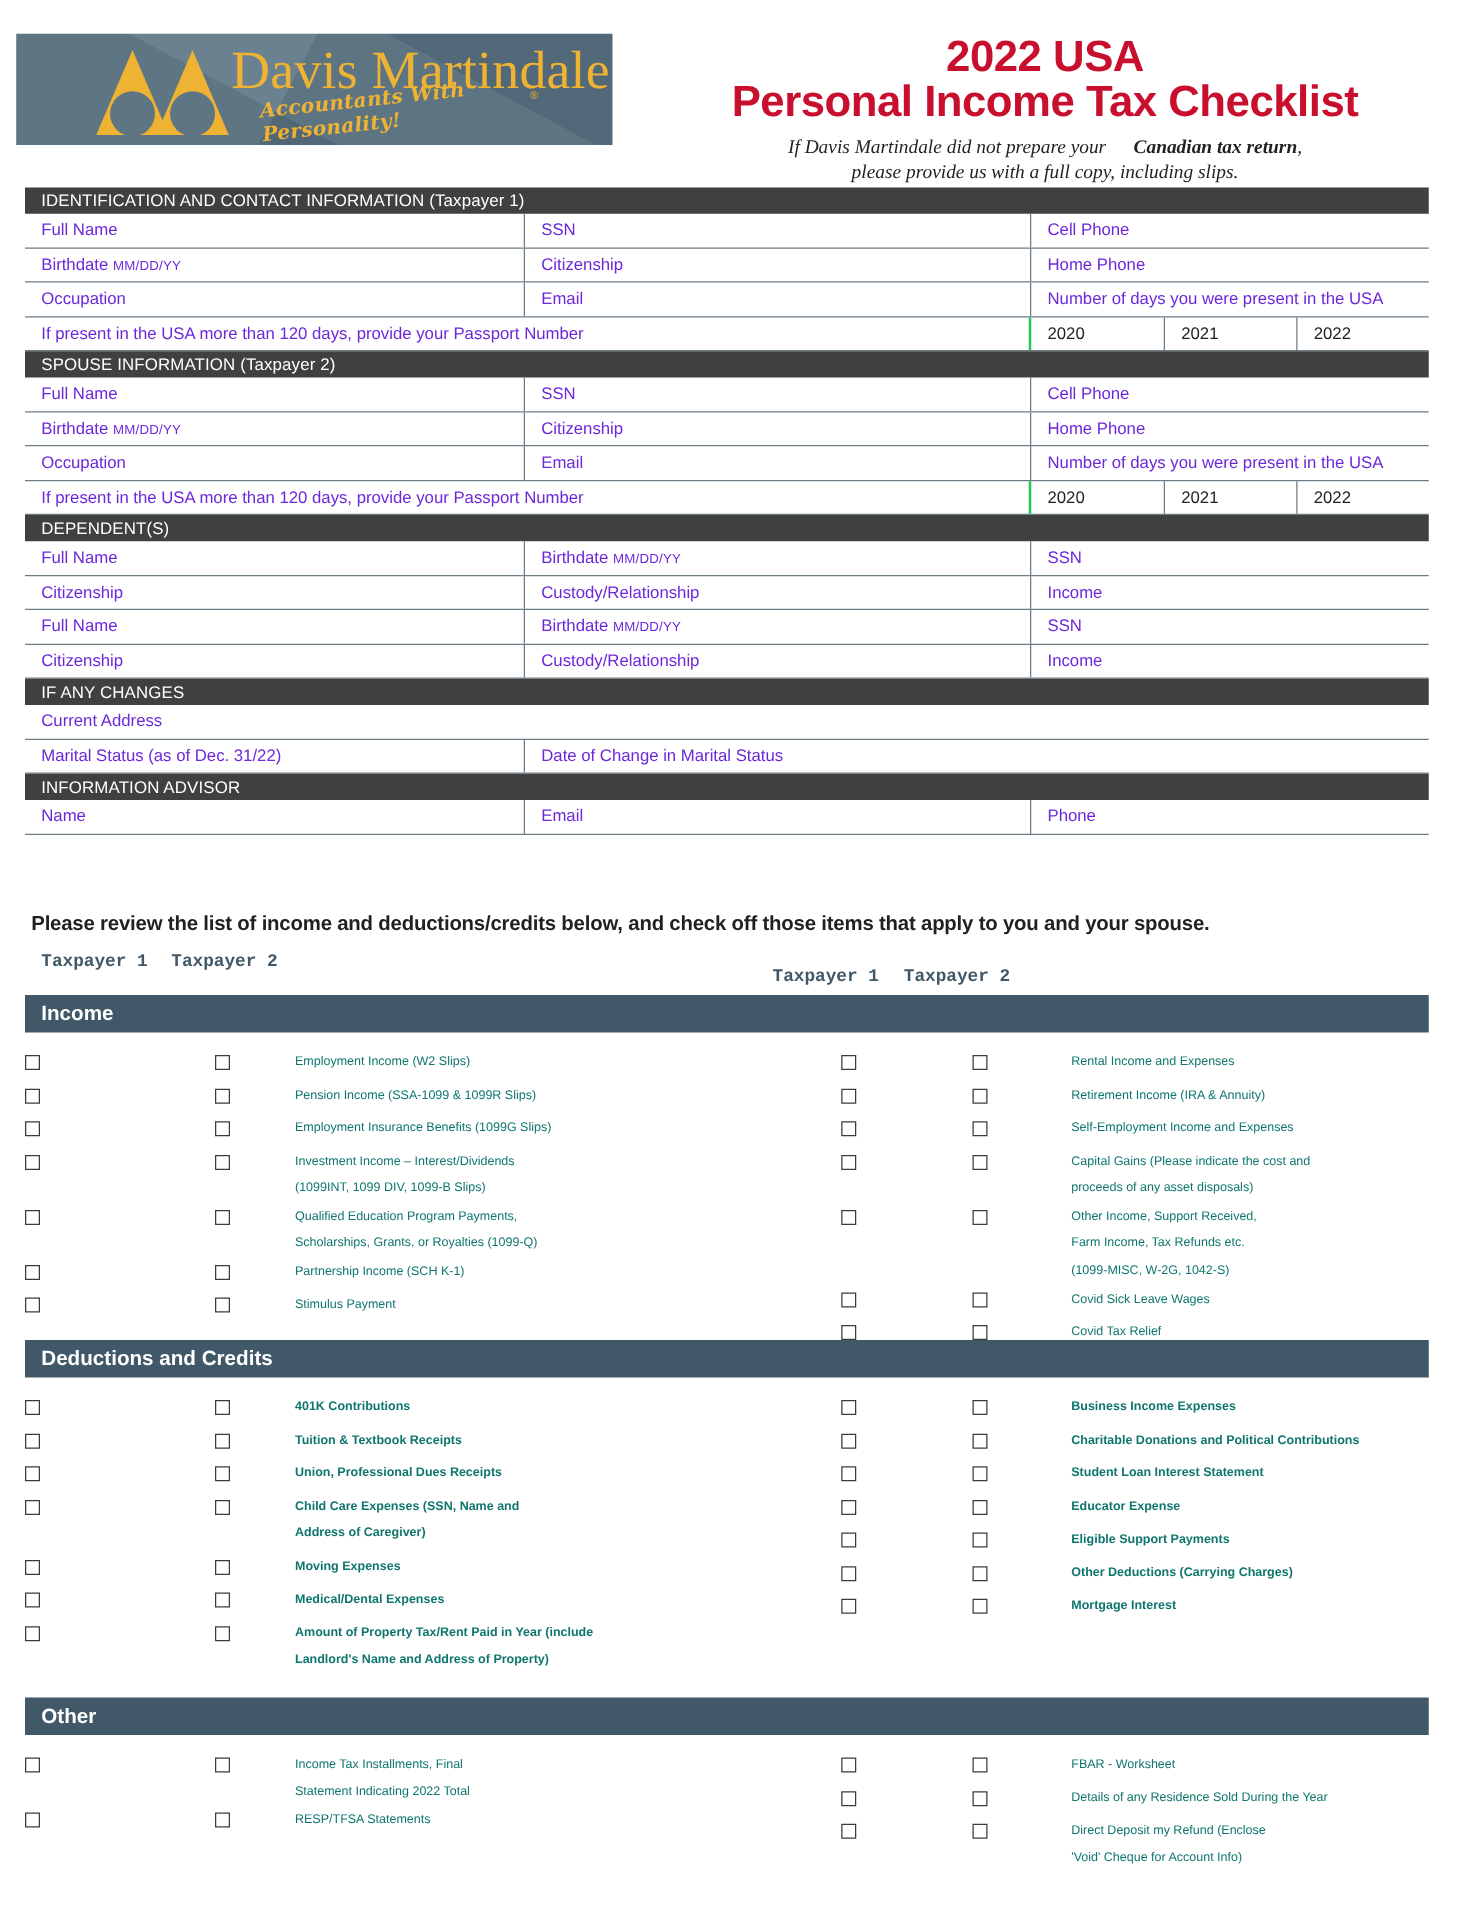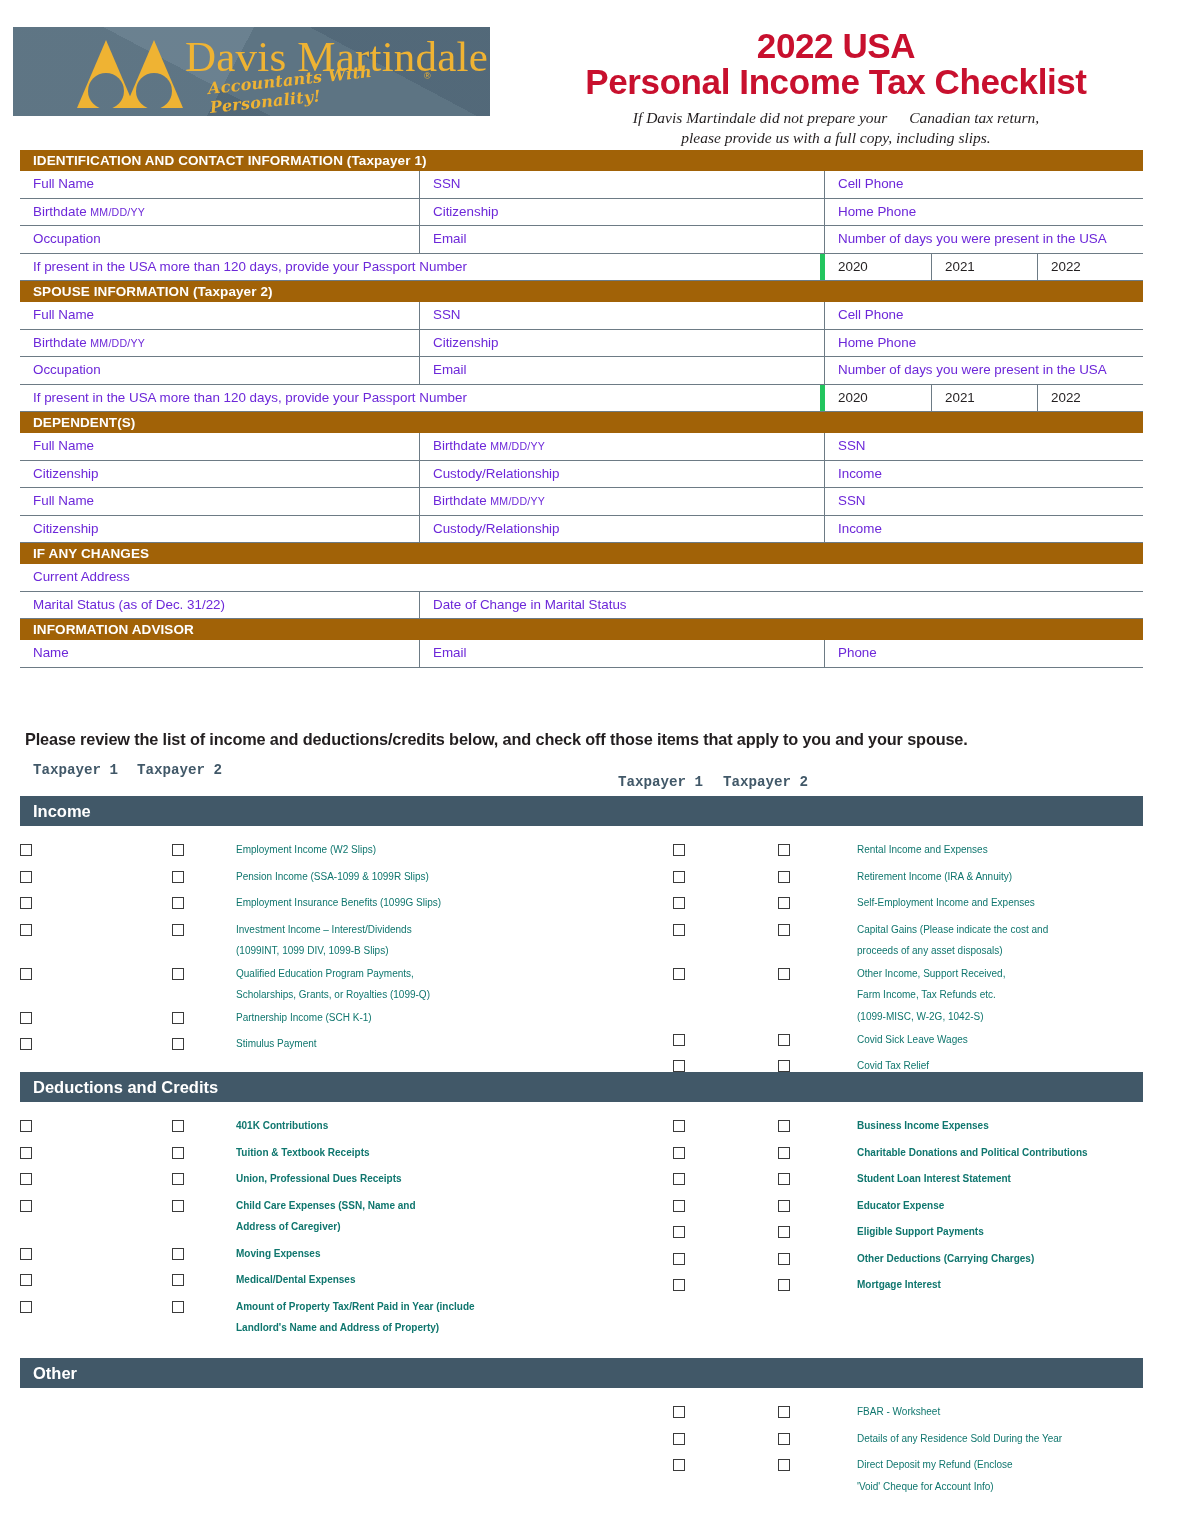--- a/index.html
+++ b/index.html
@@ -49,42 +49,42 @@
   .title-l1, .title-l2 {
     color:#C8102E; font-weight:bold; line-height:1.04;
     font-family:"Liberation Sans", sans-serif; letter-spacing:-.4px;
   }
   .title-l1 { font-size:35px; }
   .title-l2 { font-size:35px; }
   .subtitle {
     margin-top:7px; font-size:15.5px; font-style:italic; color:#231f20;
     line-height:1.33; font-family:"Liberation Serif", serif;
   }
-  .subtitle b { font-weight:normal; font-style:italic;margin-left:18px; }
+  .subtitle b { font-weight:bold; font-style:italic;margin-left:18px; }
 
   
   .info-table { position:absolute; left:20px; top:150px; width:1123px; }
   .band {
-    background:#a16207; color:#ffffff; font-weight:bold;
+    background:#404040; color:#ffffff; font-weight:normal;
     font-size:13.5px; letter-spacing:.1px;
     padding:4px 0 4px 13px; height:21px; line-height:13px;
   }
   .irow { display:flex; height:27.5px; border-bottom:1px solid #6d7b85; }
   .irow.last { border-bottom:1px solid #6d7b85; }
   .icell {
     padding:4px 0 0 13px; font-size:13.4px; color:#6d28d9;
     line-height:18px; position:relative; overflow:hidden; white-space:nowrap;
   }
   .c1 { width:400px; border-right:1px solid #6d7b85; }
   .c2 { width:405px; border-right:1px solid #6d7b85; }
   .c3 { width:318px; }
   .c1d { width:400px; border-right:1px solid #6d7b85; }
   .c2d { width:405px; border-right:1px solid #6d7b85; }
   .cfull-nb { width:1123px; }
-  .c1w { width:805px; border-right:5px solid #22c55e; }
+  .c1w { width:805px; border-right:2px solid #22c55e; }
   .c2w { width:318px; }
   .sc { font-size:10.6px; letter-spacing:.2px; }
 
   .yearcell { display:flex; width:318px; }
   .ybox { width:106px; padding:4px 0 0 13px; font-size:13.4px; line-height:18px; }
   .ybox + .ybox { border-left:1px solid #6d7b85; }
 
   
   .instruction {
     position:absolute; left:25px; top:730px; width:1120px;
@@ -424,20 +424,33 @@
       <div class="item">
         <div class="cbx cb1"></div>
         <div class="cbx cb2"></div>
         <div class="ilabel wide">Mortgage Interest</div>
       </div>
     </div>
   </div>
 
   <div class="sec-band">Other</div>
   <div class="cols" style="height:120px;padding-top:14px;">
+    <div class="col col-l" style="top:14px;">
+      <div class="item" style="min-height:44px">
+        <div class="cbx"></div>
+        <div class="cbx" style="left:152px"></div>
+        <div class="ilabel" style="white-space:pre-line">Income Tax Installments, Final
+Statement Indicating 2022 Total</div>
+      </div>
+      <div class="item">
+        <div class="cbx"></div>
+        <div class="cbx" style="left:152px"></div>
+        <div class="ilabel">RESP/TFSA Statements</div>
+      </div>
+    </div>
 
     <div class="col col-r r" style="top:14px;">
       <div class="item">
         <div class="cbx cb1"></div>
         <div class="cbx cb2"></div>
         <div class="ilabel wide">FBAR - Worksheet</div>
       </div>
       <div class="item">
         <div class="cbx cb1"></div>
         <div class="cbx cb2"></div>

